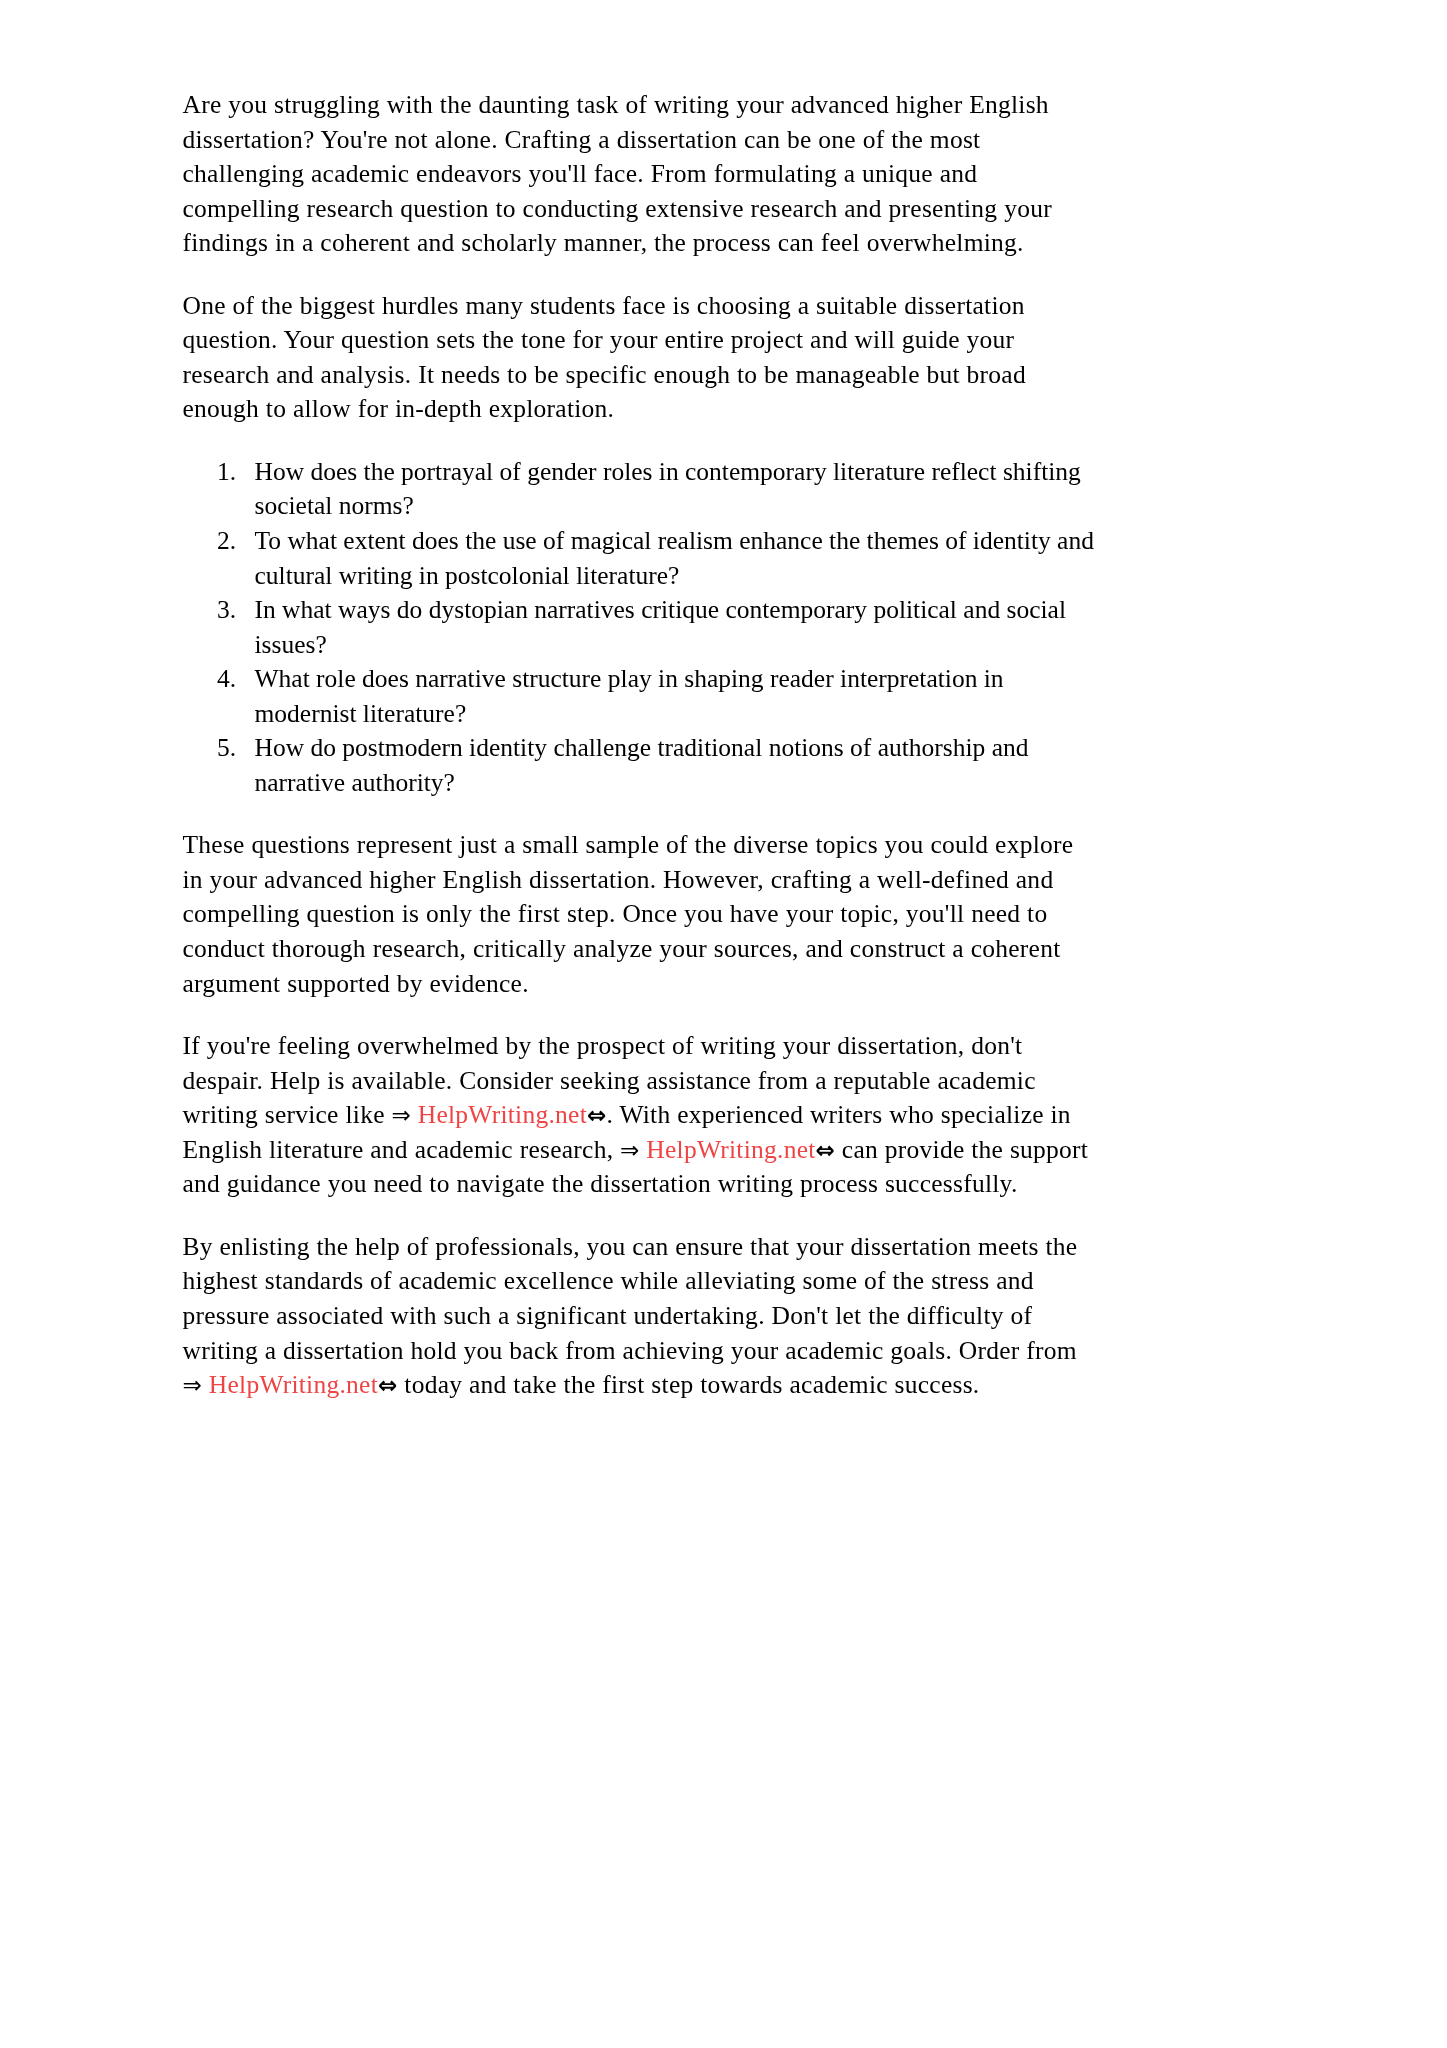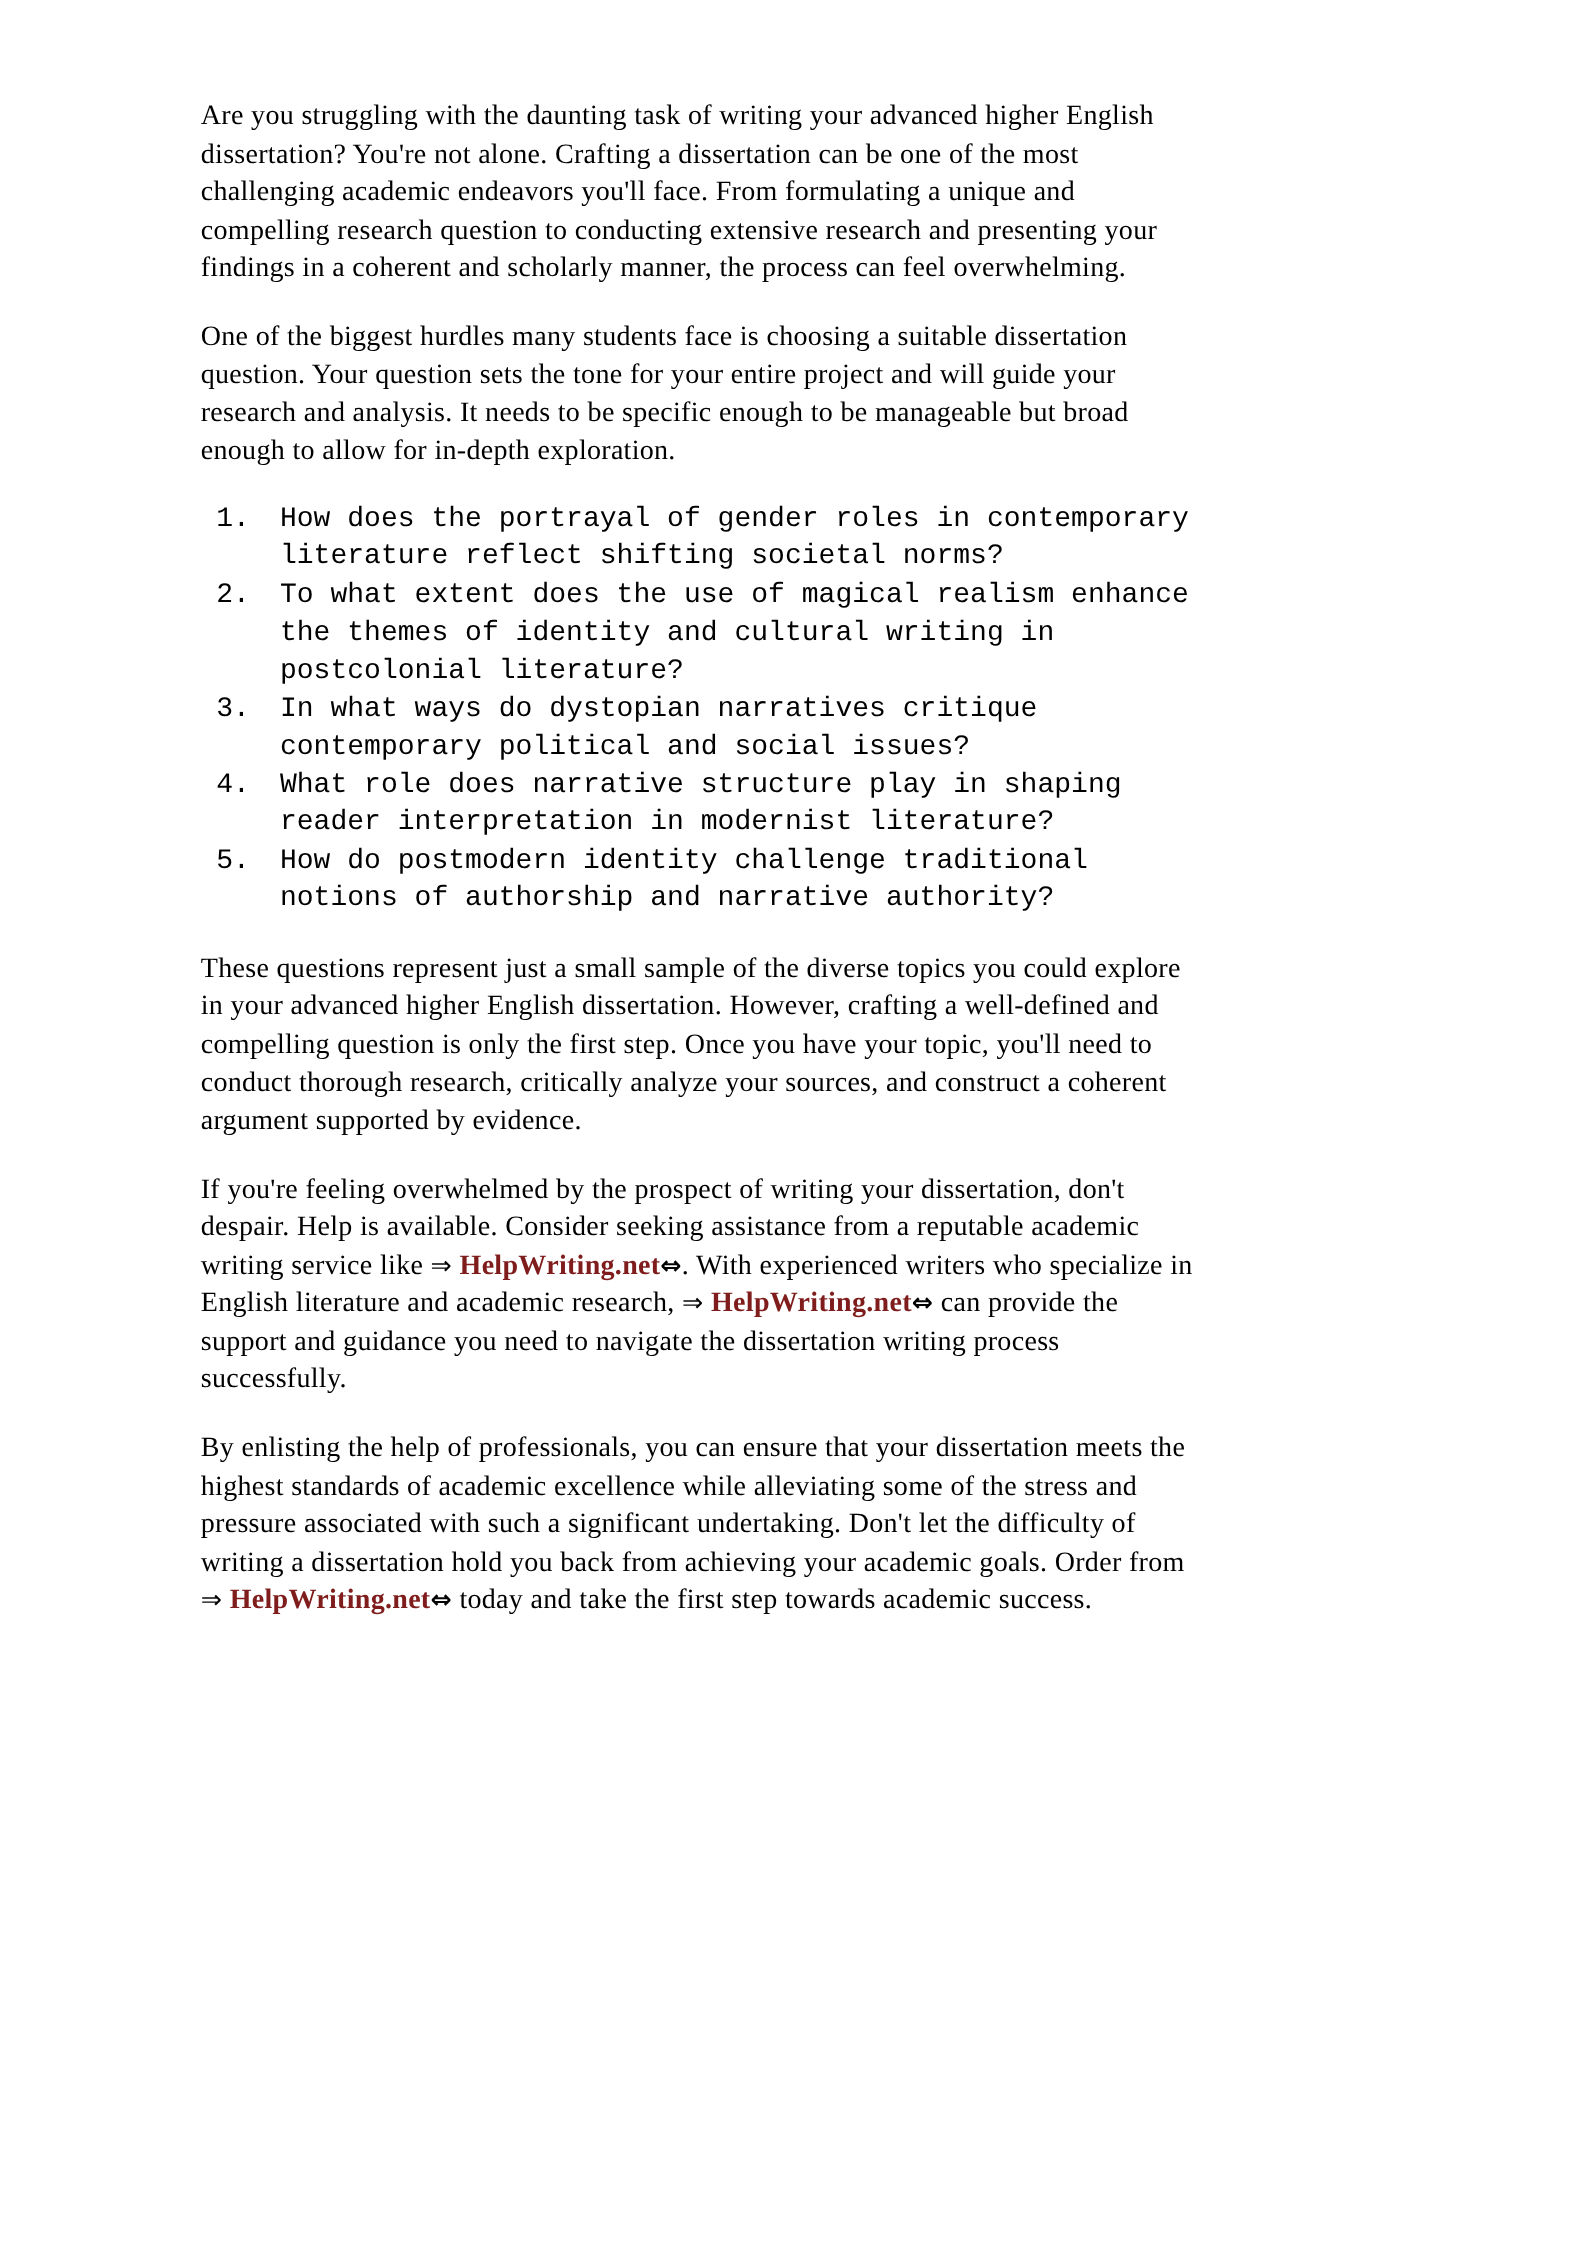--- a/index.html
+++ b/index.html
@@ -40,28 +40,27 @@
     padding: 0 0 0 60px;
     list-style-position: outside;
     list-style-type: decimal;
   }
   ol.qlist li {
     font-size: 25.5px;
     line-height: 1.355;
     margin: 0;
     padding-left: 12px;
     text-align: left;
-    font-family: Liberation Mono, monospace;
   }
   ol.qlist li::marker {
     font-size: 25.5px;
   }
   .brandlink {
-    color: #7f1d1d;
-    font-weight: bold;
+    color: #ef4444;
+    font-weight: normal;
     text-decoration: none;
   }
   .arrow-r, .arrow-lr {
     color: #000000;
     font-weight: normal;
     font-family: "DejaVu Sans", "Liberation Sans", sans-serif;
     font-size: 23px;
   }
   .arrow-lr { font-weight: bold; }
   .nowrapseg { white-space: nowrap; }

